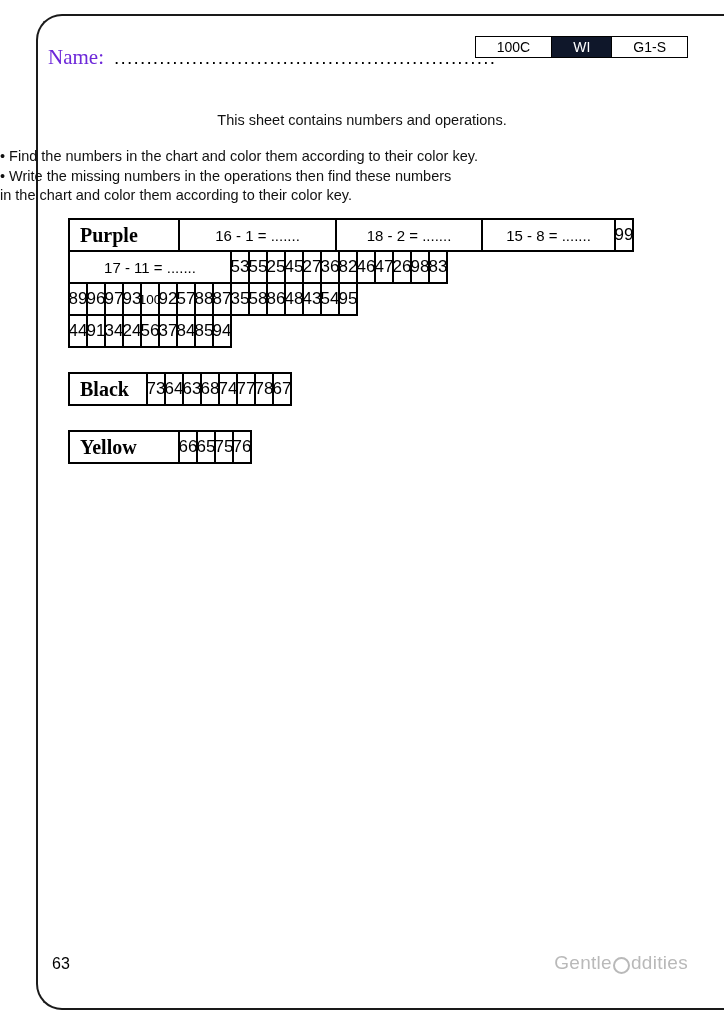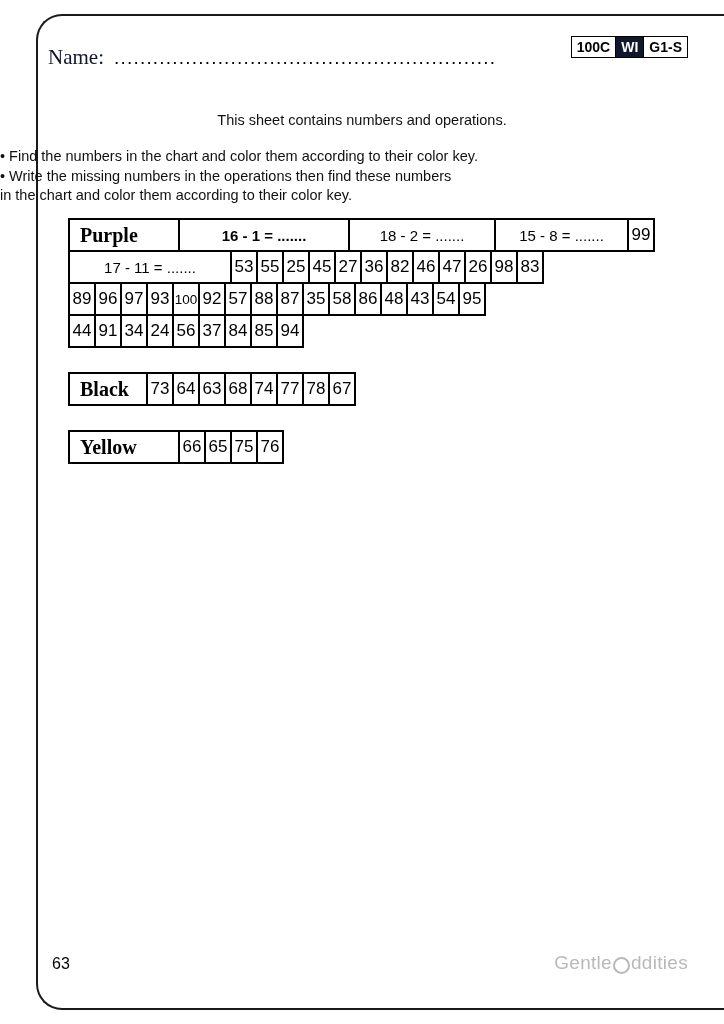--- a/index.html
+++ b/index.html
@@ -42,46 +42,46 @@
     position: absolute;
     right: 36px;
     top: 36px;
     display: flex;
     align-items: stretch;
     height: 22px;
   }
   .tag {
     border: 1.6px solid #000;
     font-size: 14px;
-    font-weight: bold;
+    font-weight: normal;
     font-family: "Liberation Sans", sans-serif;
     display: flex;
     align-items: center;
     justify-content: center;
-    padding: 0 5px;
+    padding: 0 21px;
     background: #fff;
     color: #000;
     box-sizing: border-box;
     letter-spacing: 0px;
   }
   .tag + .tag { border-left: none; }
   .tag.dark { background: #0f172a; color: #fff; }
 
   
   .name-row {
     position: absolute;
     left: 48px;
     top: 45px;
     display: flex;
     align-items: baseline;
   }
   .name-label {
     font-family: "Liberation Serif", serif;
     font-size: 21px;
-    color: #0f172a;
+    color: #6d28d9;
   }
   .name-dots {
     font-family: "Liberation Sans", sans-serif;
     font-size: 19px;
     letter-spacing: 1.2px;
     margin-left: 10px;
     color: #000;
   }
 
   
@@ -120,21 +120,21 @@
   .row:first-child { margin-top: 0; }
 
   .cell {
     border: 2px solid #000;
     box-sizing: border-box;
     display: flex;
     align-items: center;
     justify-content: center;
     font-size: 17px;
     height: 34px;
-    width: 28px;
+    width: 20px;
     margin-left: -2px;
     background: #fff;
     font-family: "Liberation Sans", sans-serif;
     color: #000;
   }
   .cell:first-child { margin-left: 0; }
   .cell.small { font-size: 13.5px; }
 
   .cell.label {
     font-family: "Liberation Serif", serif;
@@ -143,21 +143,21 @@
     justify-content: flex-start;
     padding-left: 10px;
   }
 
   .cell.op {
     font-size: 15px;
   }
 
   
   .w-purple { width: 112px; text-align: right; }
-  .w-op1    { width: 172px; font-weight: bold; }
+  .w-op1    { width: 159px; }
   .w-op2    { width: 148px; }
   .w-op3    { width: 135px; }
   .w-op-left{ width: 164px; }
   .w-black  { width: 80px; }
   .w-yellow { width: 112px; }
   .spacer-26 { height: 26px; }
 
   
   .page-num {
     position: absolute;

